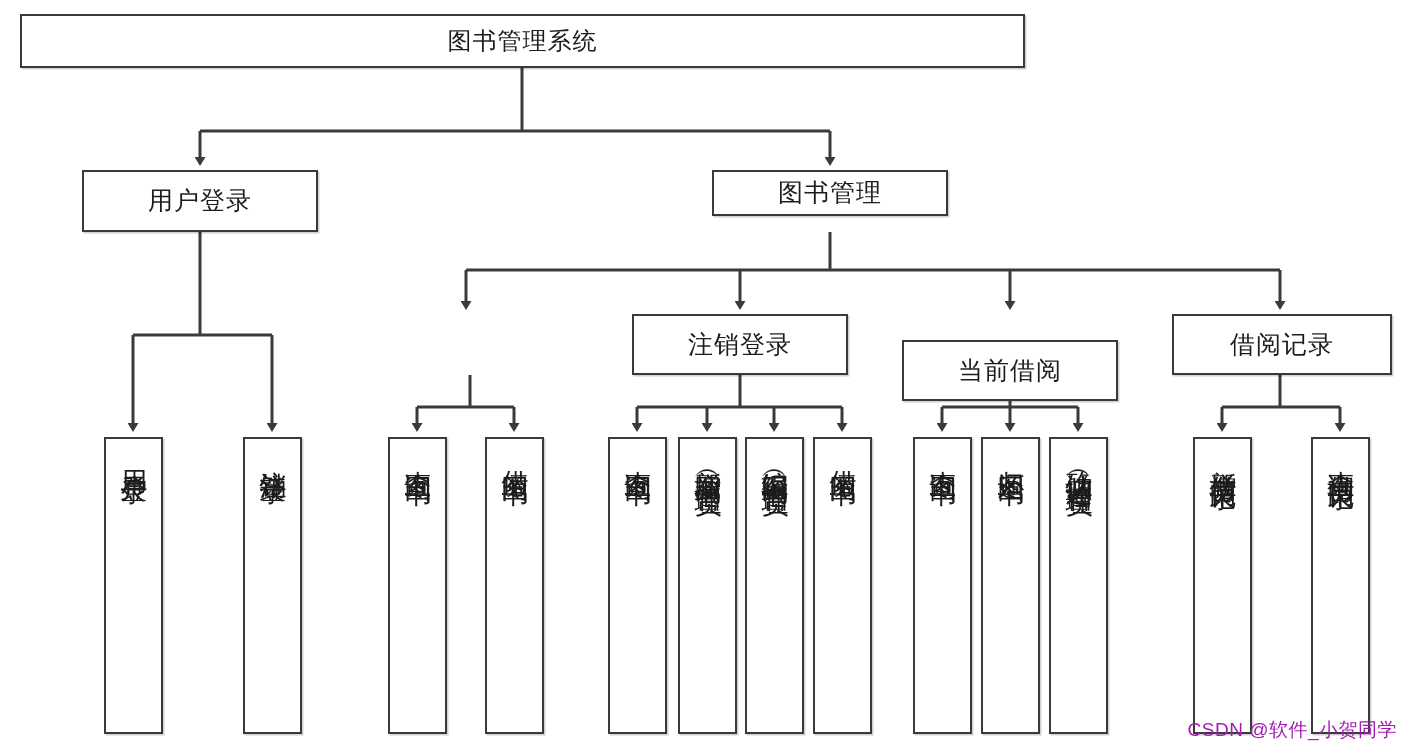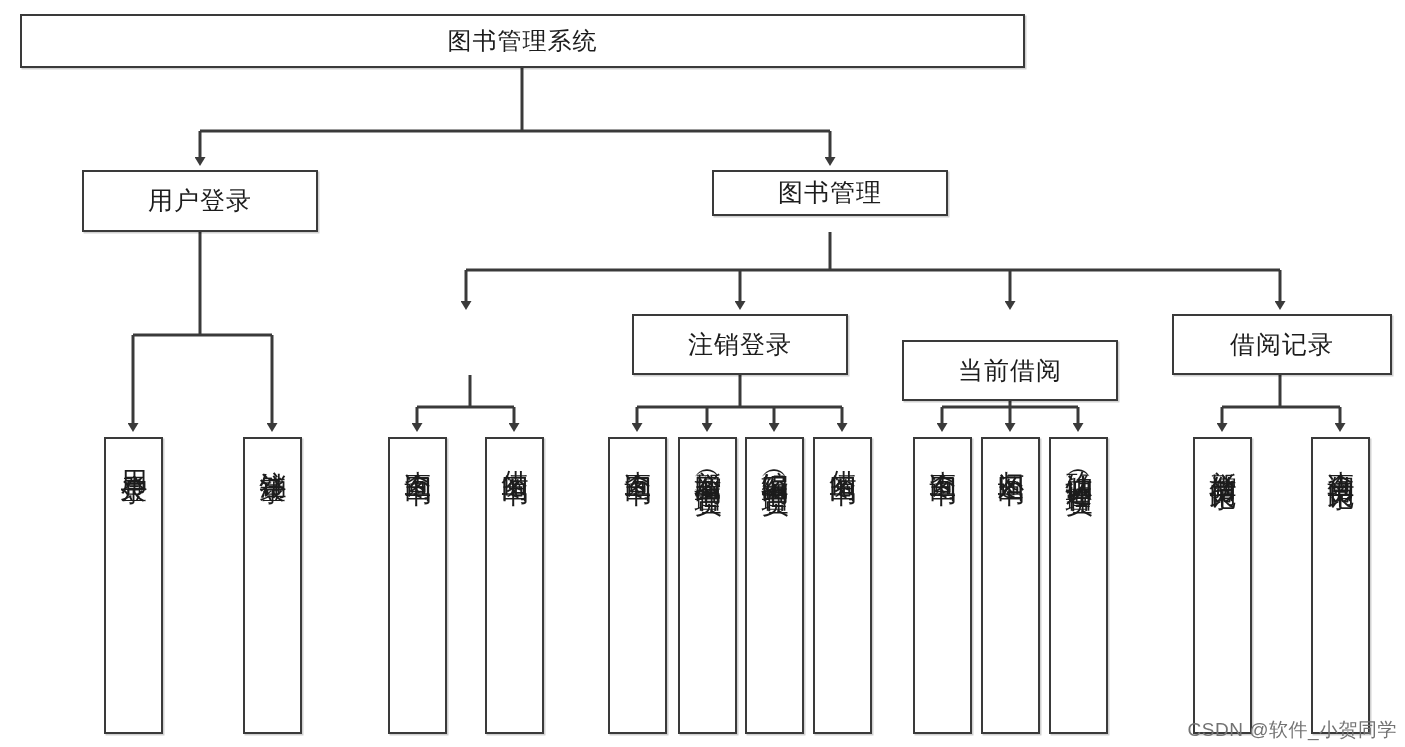--- a/index.html
+++ b/index.html
@@ -60,21 +60,21 @@
     font-size: 27px;
     letter-spacing: 3px;
     line-height: 1;
     white-space: nowrap;
   }
   .watermark {
     position: absolute;
     right: 8px;
     bottom: 4px;
     font-size: 19px;
-    color: #737373;
+    color: #a21caf;
     letter-spacing: 0.5px;
     white-space: nowrap;
   }
 </style>
 </head>
 <body>
 
 <div id="canvas">
 
   <svg class="wires" viewBox="0 0 1405 747">

